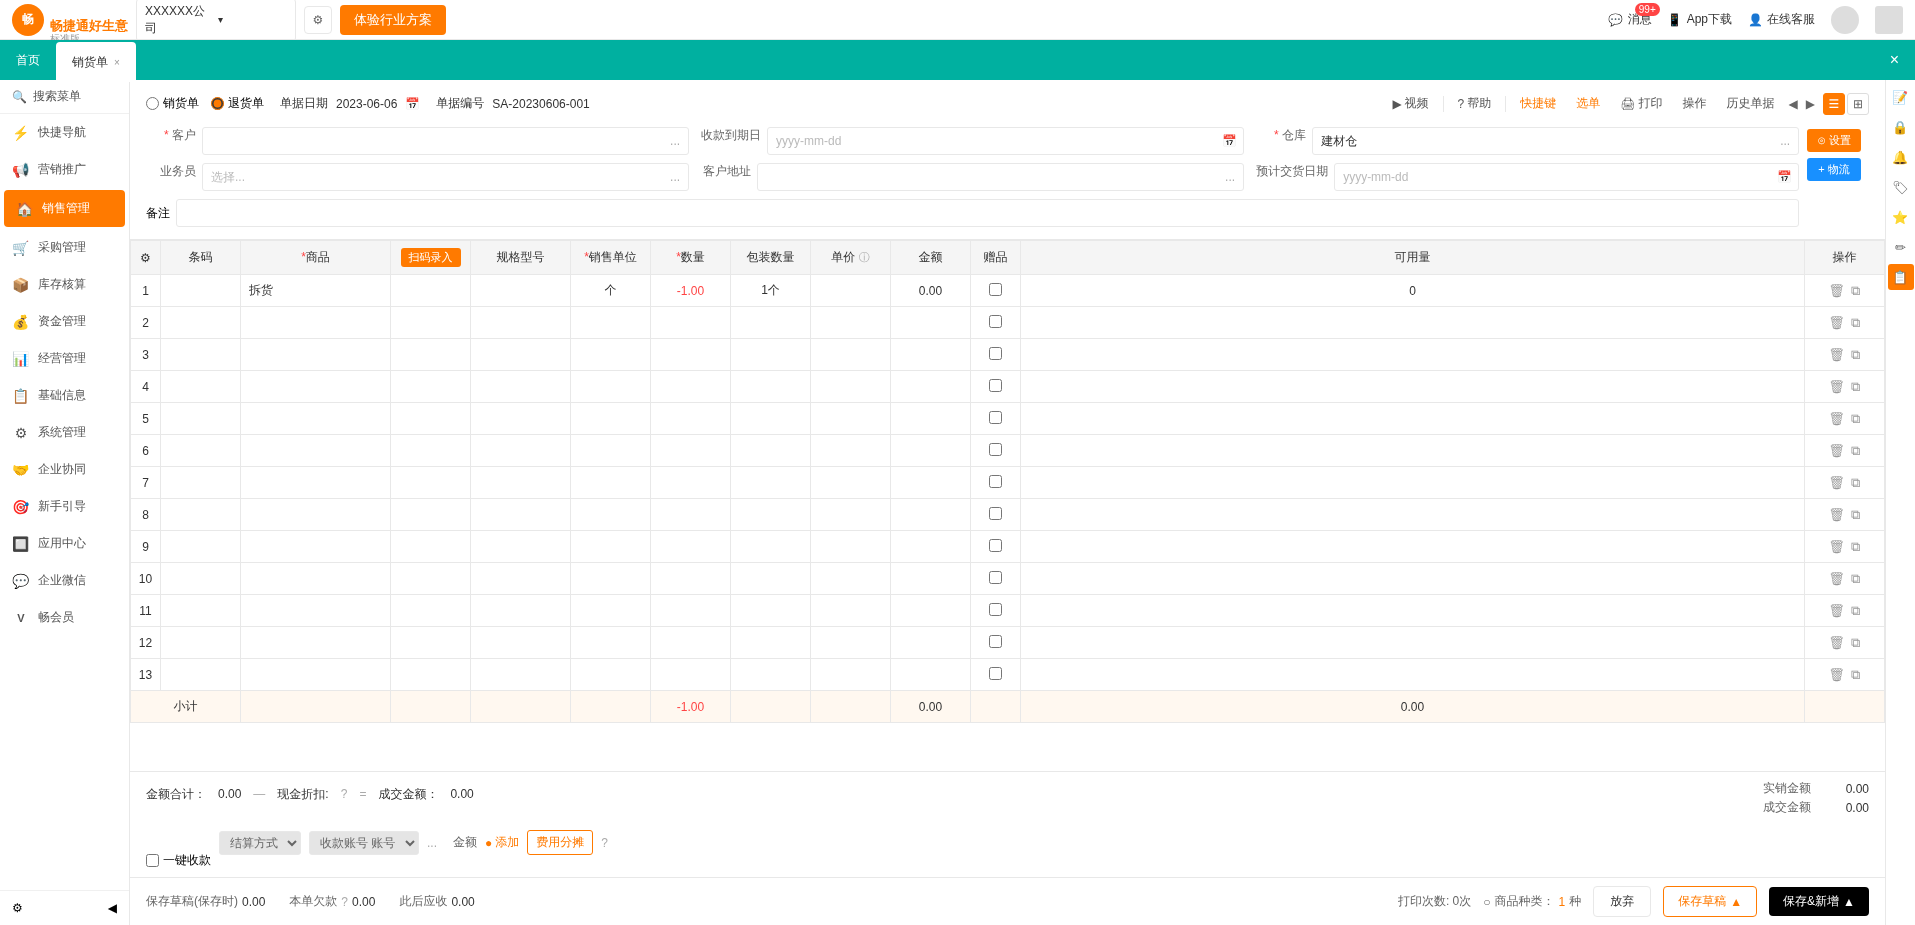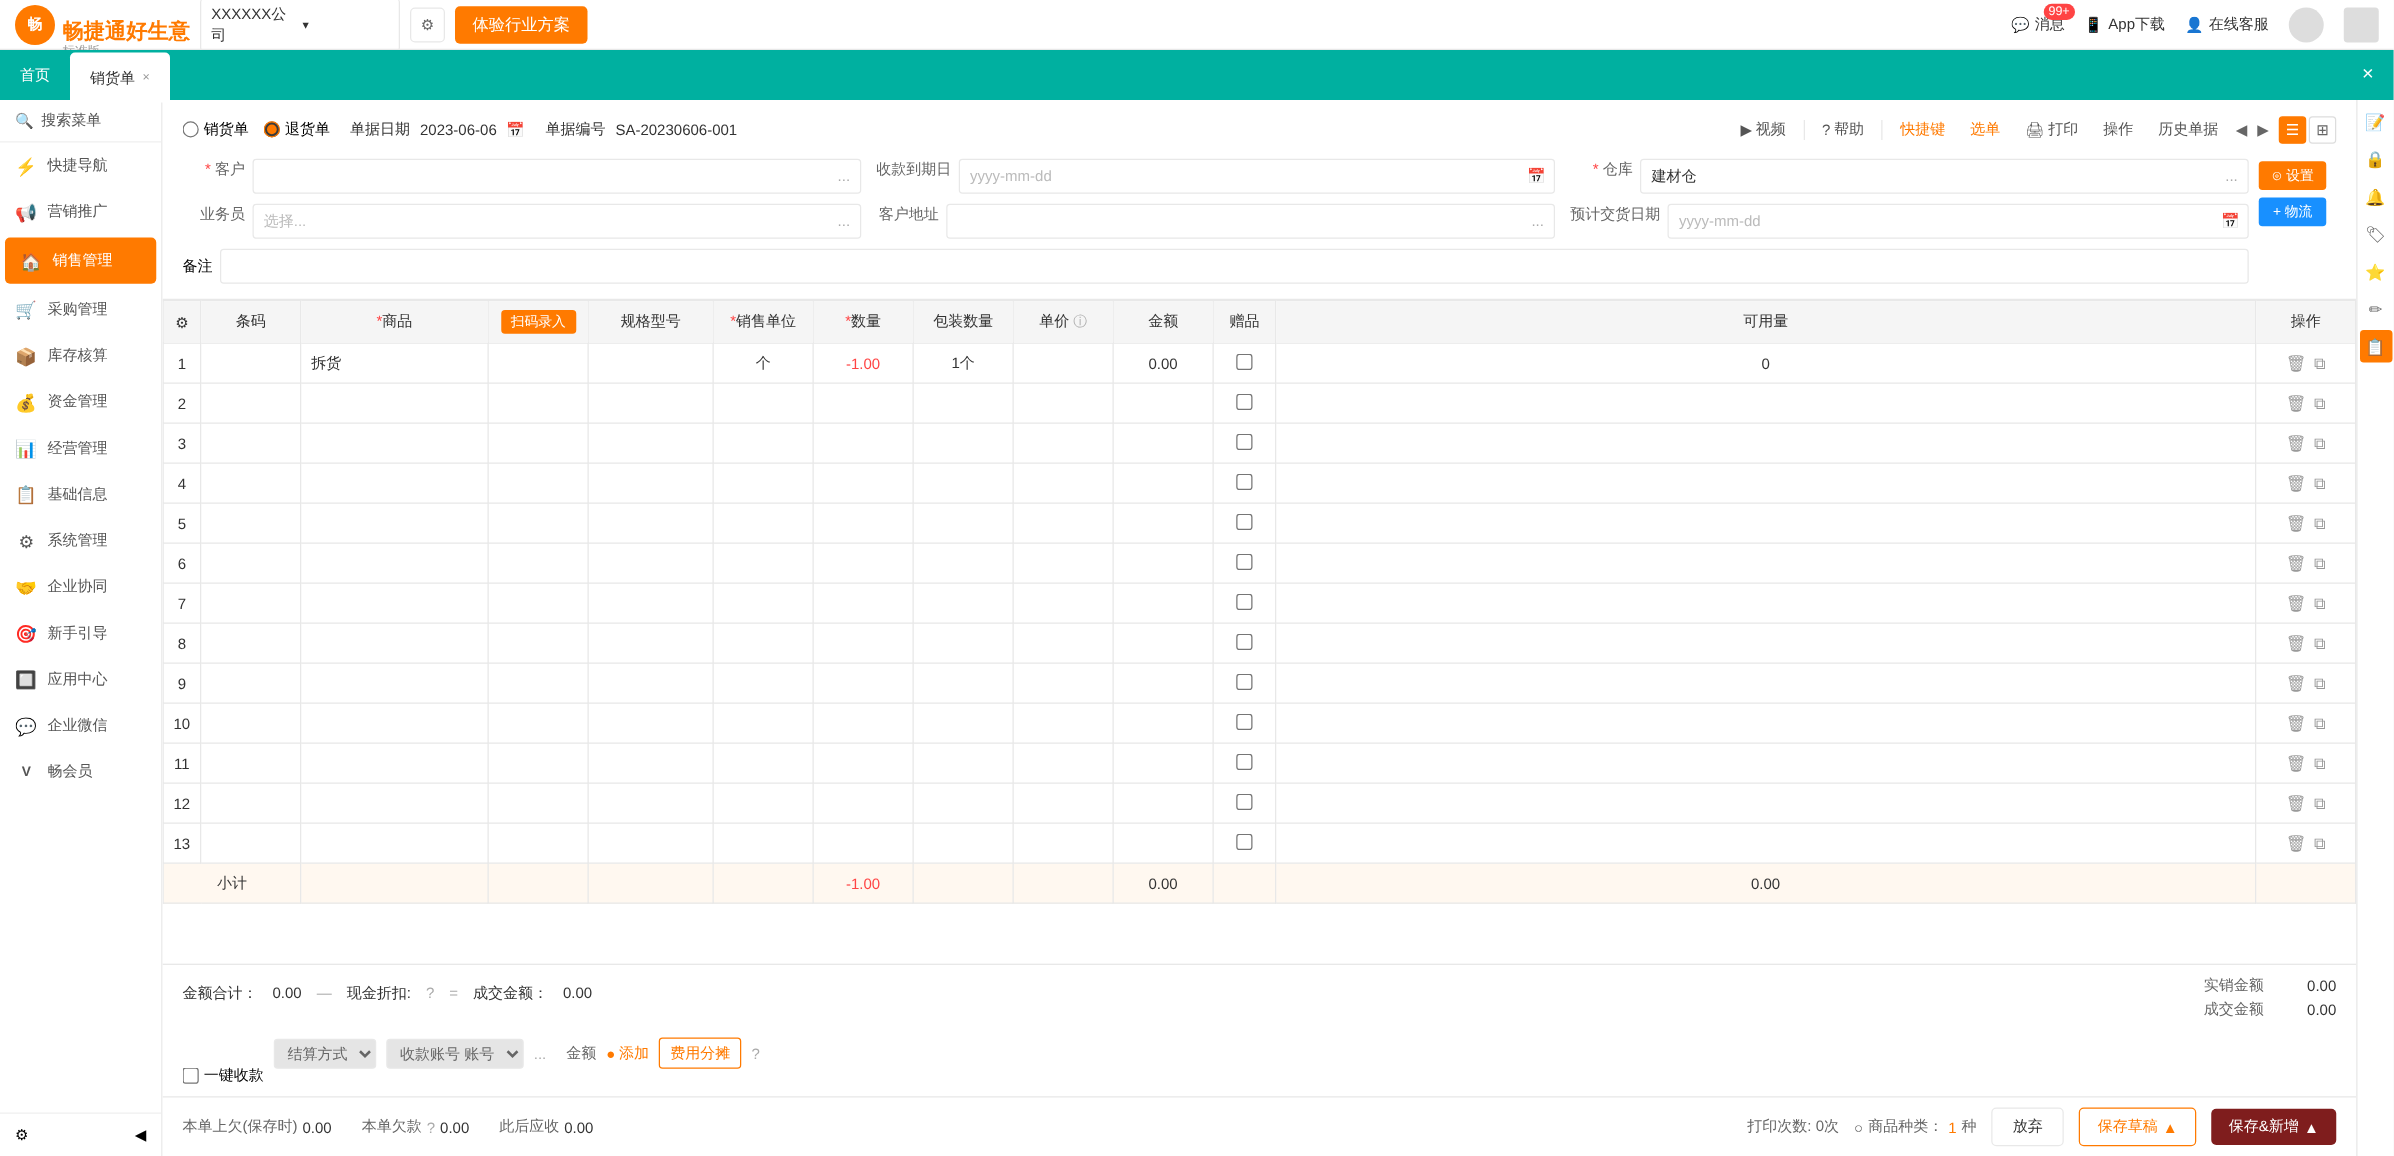--- a/index.html
+++ b/index.html
@@ -3,21 +3,21 @@
   <meta charset="utf-8">
   <style>
     * { box-sizing: border-box; margin: 0; padding: 0; font-family: 'Microsoft YaHei', Arial, sans-serif; font-size: 12px; }
     body { background: #f5f5f5; width: 1915px; min-height: 925px; overflow-x: hidden; }
 
     
     .top-bar { height: 40px; background: #fff; display: flex; align-items: center; padding: 0 12px; border-bottom: 1px solid #e8e8e8; gap: 8px; }
     .brand-logo { display: flex; align-items: center; gap: 6px; }
     .brand-icon { width: 32px; height: 32px; background: #ff7a00; border-radius: 50%; display: flex; align-items: center; justify-content: center; color: white; font-size: 16px; font-weight: bold; }
     .brand-text { display: flex; flex-direction: column; line-height: 1.2; }
-    .brand-name { font-size: 17px; color: #ff7a00; font-weight: bold; margin-top: 24px; }
+    .brand-name { font-size: 13px; color: #ff7a00; font-weight: bold; margin-top: 24px; }
     .brand-sub { font-size: 10px; color: #999; }
     .company-selector { display: flex; align-items: center; gap: 4px; border: 1px solid #e8e8e8; border-radius: 4px; padding: 4px 8px; cursor: pointer; min-width: 160px; }
     .company-selector span { flex: 1; color: #333; }
     .chevron-down { color: #999; font-size: 10px; }
     .gear-btn { width: 28px; height: 28px; border: 1px solid #e8e8e8; border-radius: 4px; display: flex; align-items: center; justify-content: center; cursor: pointer; color: #666; }
     .trial-btn { background: #ff7a00; color: white; border: none; border-radius: 4px; padding: 6px 14px; cursor: pointer; font-size: 13px; }
     .top-right { margin-left: auto; display: flex; align-items: center; gap: 16px; }
     .msg-btn { position: relative; display: flex; align-items: center; gap: 4px; cursor: pointer; color: #333; }
     .badge { position: absolute; top: -8px; right: -8px; background: #ff4444; color: white; border-radius: 8px; padding: 1px 4px; font-size: 10px; }
     .app-btn, .service-btn { display: flex; align-items: center; gap: 4px; cursor: pointer; color: #333; }
@@ -96,21 +96,21 @@
     .bottom-stat { display: flex; align-items: center; gap: 4px; color: #333; }
     .bottom-stat .label { color: #666; }
     .bottom-stat .value { color: #333; }
     .bottom-stat .help { color: #aaa; cursor: pointer; }
     .bottom-right { margin-left: auto; display: flex; align-items: center; gap: 12px; }
     .print-info { color: #666; }
     .product-type { display: flex; align-items: center; gap: 4px; color: #666; }
     .product-type .count { color: #ff7a00; }
     .abandon-btn { border: 1px solid #e8e8e8; background: white; border-radius: 4px; padding: 6px 16px; cursor: pointer; color: #333; }
     .save-draft-btn { border: 1px solid #ff7a00; background: white; color: #ff7a00; border-radius: 4px; padding: 6px 14px; cursor: pointer; display: flex; align-items: center; gap: 4px; }
-    .save-new-btn { background: #7f1d1d; color: white; border: none; border-radius: 4px; padding: 6px 14px; cursor: pointer; display: flex; align-items: center; gap: 4px; }
+    .save-new-btn { background: #000000; color: white; border: none; border-radius: 4px; padding: 6px 14px; cursor: pointer; display: flex; align-items: center; gap: 4px; }
 
     
     .right-panel { width: 30px; background: white; border-left: 1px solid #e8e8e8; display: flex; flex-direction: column; align-items: center; padding: 4px 0; gap: 4px; }
     .right-panel-btn { width: 26px; height: 26px; display: flex; align-items: center; justify-content: center; cursor: pointer; color: #666; border-radius: 3px; font-size: 13px; }
     .right-panel-btn.orange-bg { background: #ff7a00; color: white; }
 
     .sep-line { width: 1px; height: 16px; background: #e8e8e8; }
     
     .right-summary { text-align: right; margin-left: auto; display: flex; flex-direction: column; gap: 2px; }
     .right-summary .sum-row { display: flex; align-items: center; gap: 8px; justify-content: flex-end; }
@@ -709,21 +709,21 @@
             <span style="color:#ff7a00;">●</span>
             <span style="color:#ff7a00;">添加</span>
           </div>
           <button class="fenyong-btn">费用分摊</button>
           <span class="help-icon">?</span>
         </div>
       </div>
 
       <div class="bottom-bar">
         <div class="bottom-stat">
-          <span class="label">本单上欠(保存时)</span>
+          <span class="label">保存草稿(保存时)</span>
           <span class="value">0.00</span>
         </div>
         <div class="bottom-stat">
           <span class="label">本单欠款</span>
           <span class="help">?</span>
           <span class="value">0.00</span>
         </div>
         <div class="bottom-stat">
           <span class="label">此后应收</span>
           <span class="value">0.00</span>

